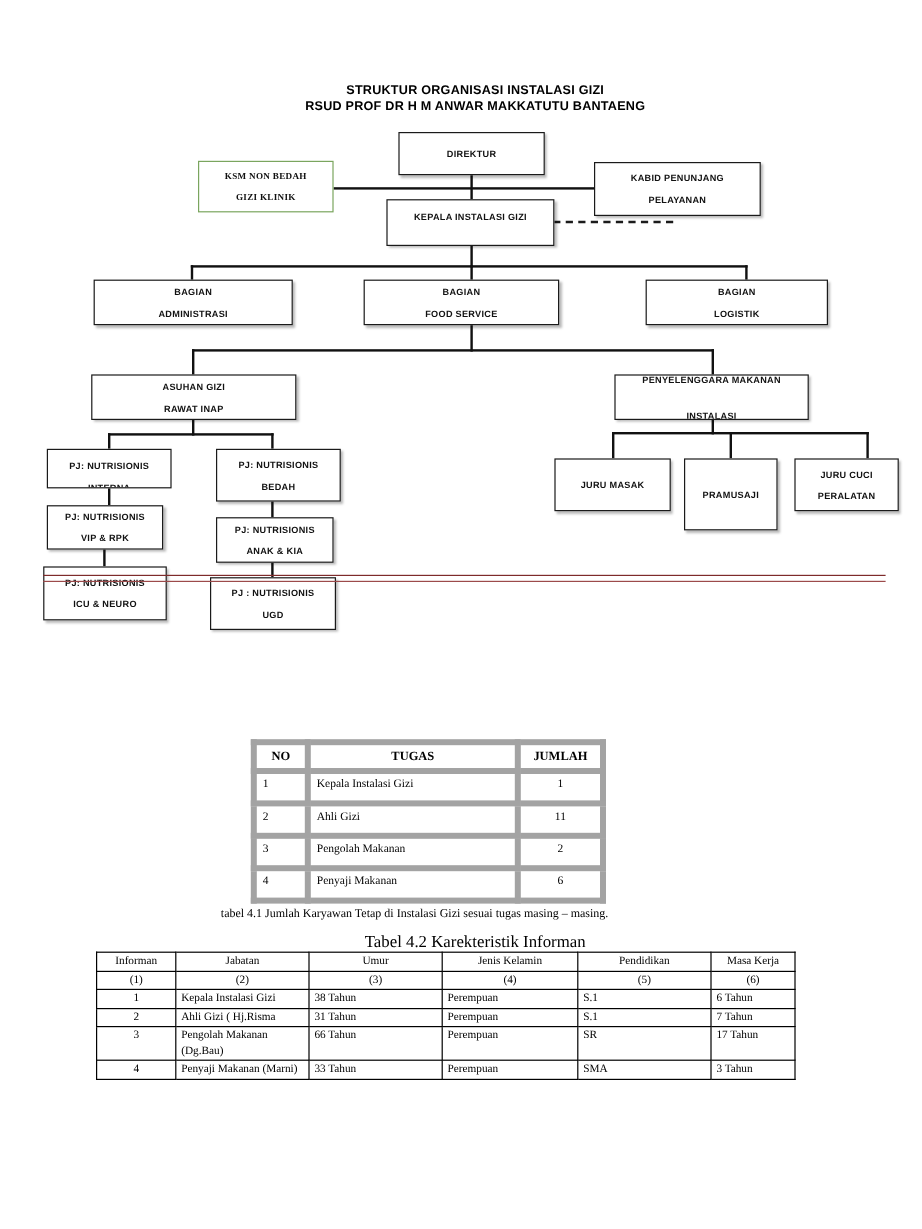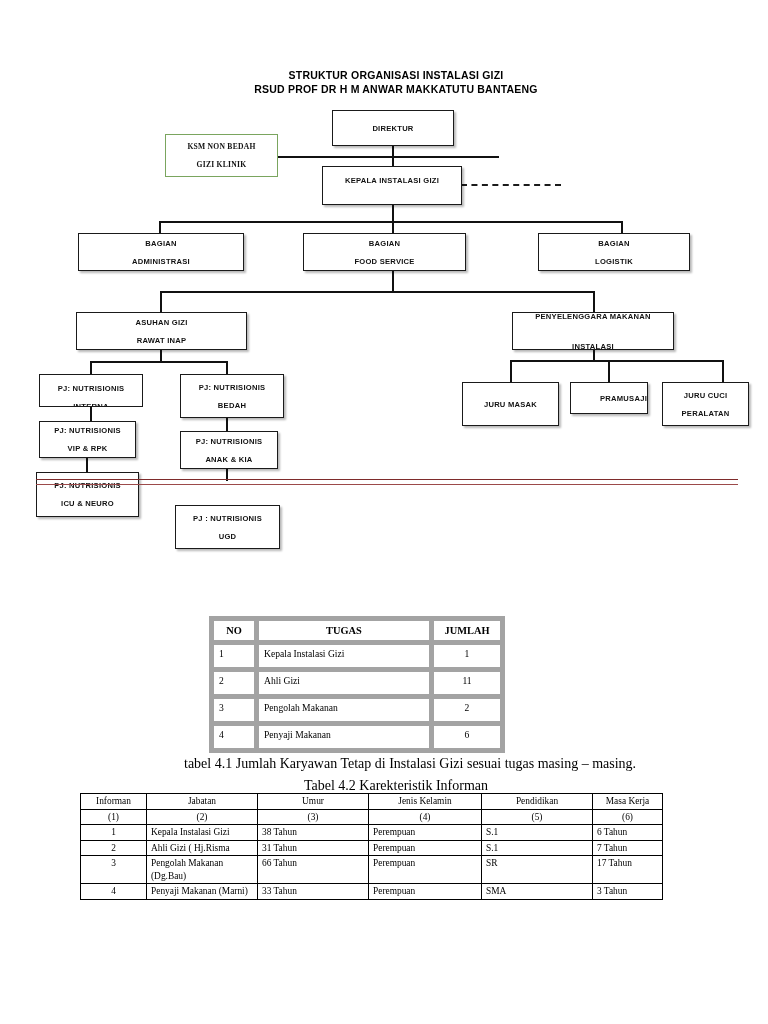--- a/index.html
+++ b/index.html
@@ -50,21 +50,21 @@
     position:absolute;left:197px;top:616px;width:296px;
     border-collapse:collapse;font-size:9.6px;
   }
   .tbl1 th,.tbl1 td{border:5px solid #a3a3a3;padding:3px 5px;vertical-align:top;}
   .tbl1 th{text-align:center;font-weight:bold;font-size:10.4px;padding:4px 5px;}
   .tbl1 td.c{text-align:center;}
   .tbl1 tbody tr{height:27px;}
 
   .cap1{
     position:absolute;left:172px;top:756px;width:520px;
-    font-size:14px;
+    font-size:10px;
   }
   .cap2{
     position:absolute;left:0;top:778px;width:768px;text-align:center;
     font-size:14px;
   }
 
   .tbl2{
     position:absolute;left:68px;top:793px;width:583px;
     border-collapse:collapse;font-size:9.4px;
   }
@@ -88,20 +88,24 @@
 
     <div class="box" style="left:320px;top:110px;width:122px;height:36px;">
       <span>DIREKTUR</span>
     </div>
 
     <div class="box green" style="left:153px;top:134px;width:113px;height:43px;">
       <span>KSM NON BEDAH</span>
       <span>GIZI KLINIK</span>
     </div>
 
+    <div class="box" style="left:483px;top:135px;width:139px;height:45px;">
+      <span>KABID PENUNJANG</span>
+      <span>PELAYANAN</span>
+    </div>
 
     <div class="box top-al" style="left:310px;top:166px;width:140px;height:39px;">
       <span>KEPALA INSTALASI GIZI</span>
     </div>
 
     <div class="ln v" style="left:380px;top:205px;height:18px;"></div>
     <div class="ln h" style="left:147px;top:221px;width:464px;"></div>
     <div class="ln v" style="left:147px;top:221px;height:13px;"></div>
     <div class="ln v" style="left:380px;top:221px;height:13px;"></div>
     <div class="ln v" style="left:609px;top:221px;height:13px;"></div>
@@ -160,38 +164,38 @@
       <span>BEDAH</span>
     </div>
     <div class="ln v" style="left:214px;top:418px;height:13px;"></div>
 
     <div class="box" style="left:168px;top:431px;width:98px;height:38px;">
       <span>PJ: NUTRISIONIS</span>
       <span>ANAK &amp; KIA</span>
     </div>
     <div class="ln v" style="left:214px;top:469px;height:12px;"></div>
 
-    <div class="box" style="left:163px;top:481px;width:105px;height:44px;margin-top:24px;">
+    <div class="box" style="left:163px;top:481px;width:105px;height:44px;">
       <span>PJ : NUTRISIONIS</span>
       <span>UGD</span>
     </div>
 
     <div class="redline" style="left:24px;top:479px;width:702px;"></div>
     <div class="redline2" style="left:24px;top:484px;width:702px;"></div>
 
     <div class="ln v" style="left:581px;top:350px;height:12px;"></div>
     <div class="ln h" style="left:498px;top:360px;width:214px;"></div>
     <div class="ln v" style="left:498px;top:360px;height:22px;"></div>
     <div class="ln v" style="left:596px;top:360px;height:22px;"></div>
     <div class="ln v" style="left:710px;top:360px;height:22px;"></div>
 
     <div class="box" style="left:450px;top:382px;width:97px;height:44px;">
       <span>JURU MASAK</span>
     </div>
-    <div class="box" style="left:558px;top:382px;width:78px;height:32px;align-items:flex-end;">
+    <div class="box" style="left:558px;top:382px;width:78px;height:60px;">
       <span>PRAMUSAJI</span>
     </div>
     <div class="box" style="left:650px;top:382px;width:87px;height:44px;">
       <span>JURU CUCI</span>
       <span>PERALATAN</span>
     </div>
 
   </div>
 
   <table class="tbl1">

